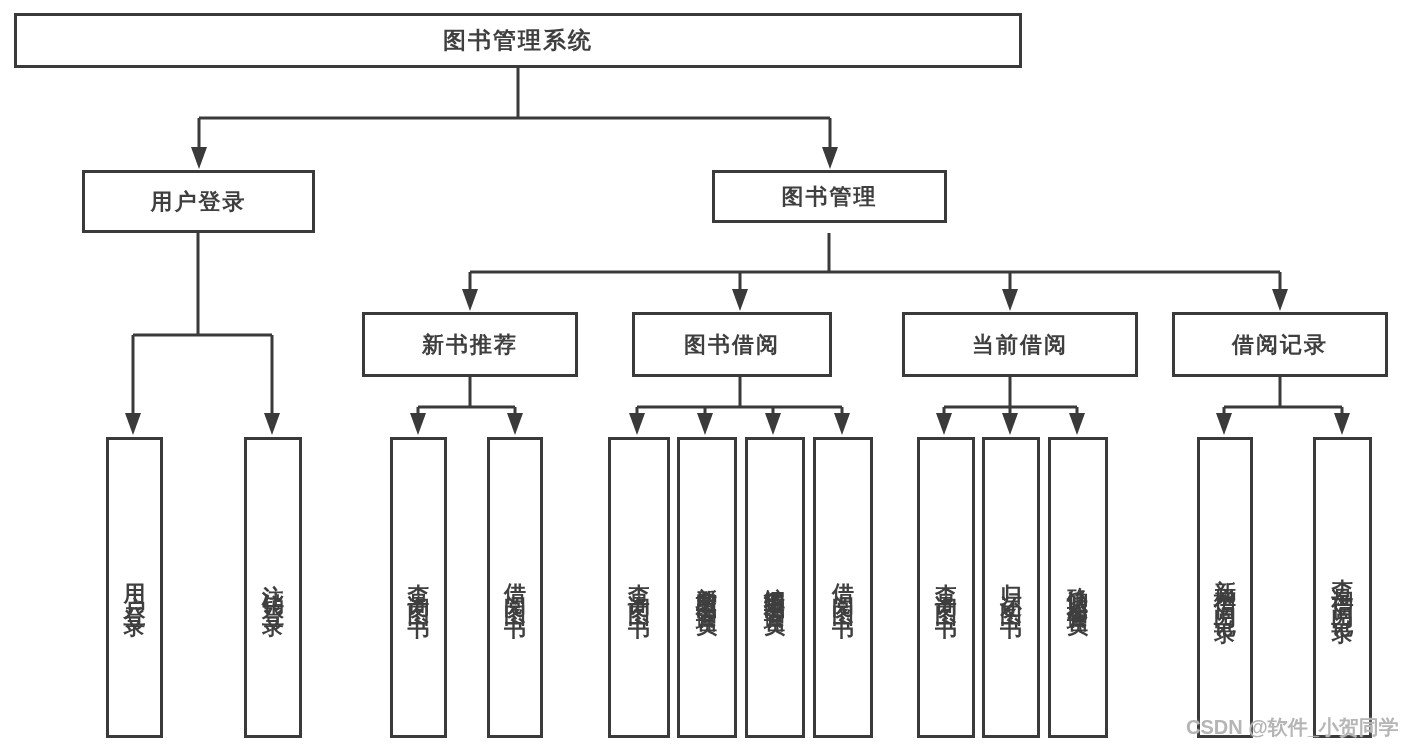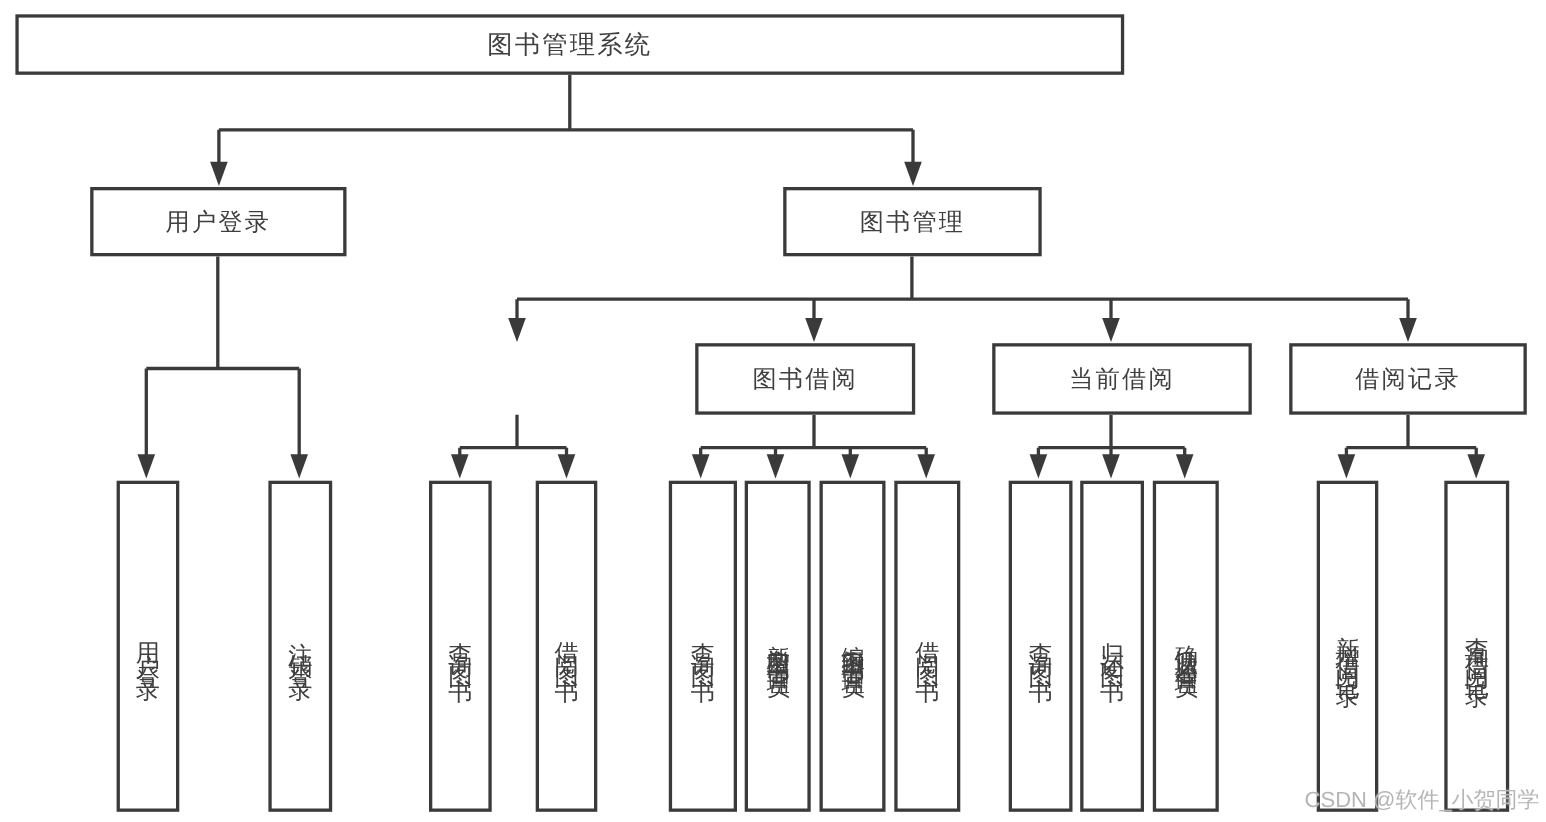--- a/index.html
+++ b/index.html
@@ -3,20 +3,21 @@
 <meta charset="utf-8">
 <style>
   html, body { margin: 0; padding: 0; background: #ffffff; }
   .stage {
     position: relative;
     width: 1405px;
     height: 747px;
     background: var(--bg, #ffffff);
     font-family: "Liberation Sans", "DejaVu Sans", sans-serif;
     overflow: hidden;
+    font-weight: bold;
   }
   .connector {
     position: absolute;
     left: 0; top: 0;
     pointer-events: none;
   }
   .connector path {
     stroke: var(--line, #3a3a3a);
     stroke-width: 3;
     fill: none;
@@ -30,21 +31,21 @@
     background: #ffffff;
     border: 3px solid var(--line, #3a3a3a);
     display: flex;
     align-items: center;
     justify-content: center;
     color: var(--text, #3f3f3f);
   }
   .hbox { font-size: 22px; letter-spacing: 2px; }
   .box-root { left: 14px;   top: 13px;  width: 1008px; height: 55px; font-size: 23px; }
   .b-user   { left: 82px;   top: 170px; width: 233px;  height: 63px; }
-  .b-mgmt   { left: 712px;  top: 170px; width: 235px;  height: 63px; }
+  .b-mgmt   { left: 712px;  top: 170px; width: 235px;  height: 53px; }
   .b-new    { left: 362px;  top: 312px; width: 216px;  height: 65px; }
   .b-borrow { left: 632px;  top: 312px; width: 200px;  height: 65px; }
   .b-cur    { left: 902px;  top: 312px; width: 236px;  height: 65px; }
   .b-rec    { left: 1172px; top: 312px; width: 216px;  height: 65px; }
 
   .leaf { top: 437px; height: 301px; }
   .leaf .vtext {
     writing-mode: vertical-rl;
     text-orientation: mixed;
     font-size: 22px;
@@ -119,20 +120,21 @@
     <path d="M1280 377 V407 M1224 407 H1342 M1224 407 V416 M1342 407 V416"></path>
     <polygon points="1216,413 1232,413 1224,435"></polygon>
     <polygon points="1334,413 1350,413 1342,435"></polygon>
   </svg>
 
   <div class="node hbox box-root">图书管理系统</div>
 
   <div class="node hbox b-user">用户登录</div>
   <div class="node hbox b-mgmt">图书管理</div>
 
+  <div class="node hbox b-new">新书推荐</div>
   <div class="node hbox b-borrow">图书借阅</div>
   <div class="node hbox b-cur">当前借阅</div>
   <div class="node hbox b-rec">借阅记录</div>
 
   <div class="node leaf ls4 lf1">
     <span class="vtext">用户登录</span>
   </div>
   <div class="node leaf ls4 lf2">
     <span class="vtext">注销登录</span>
   </div>

